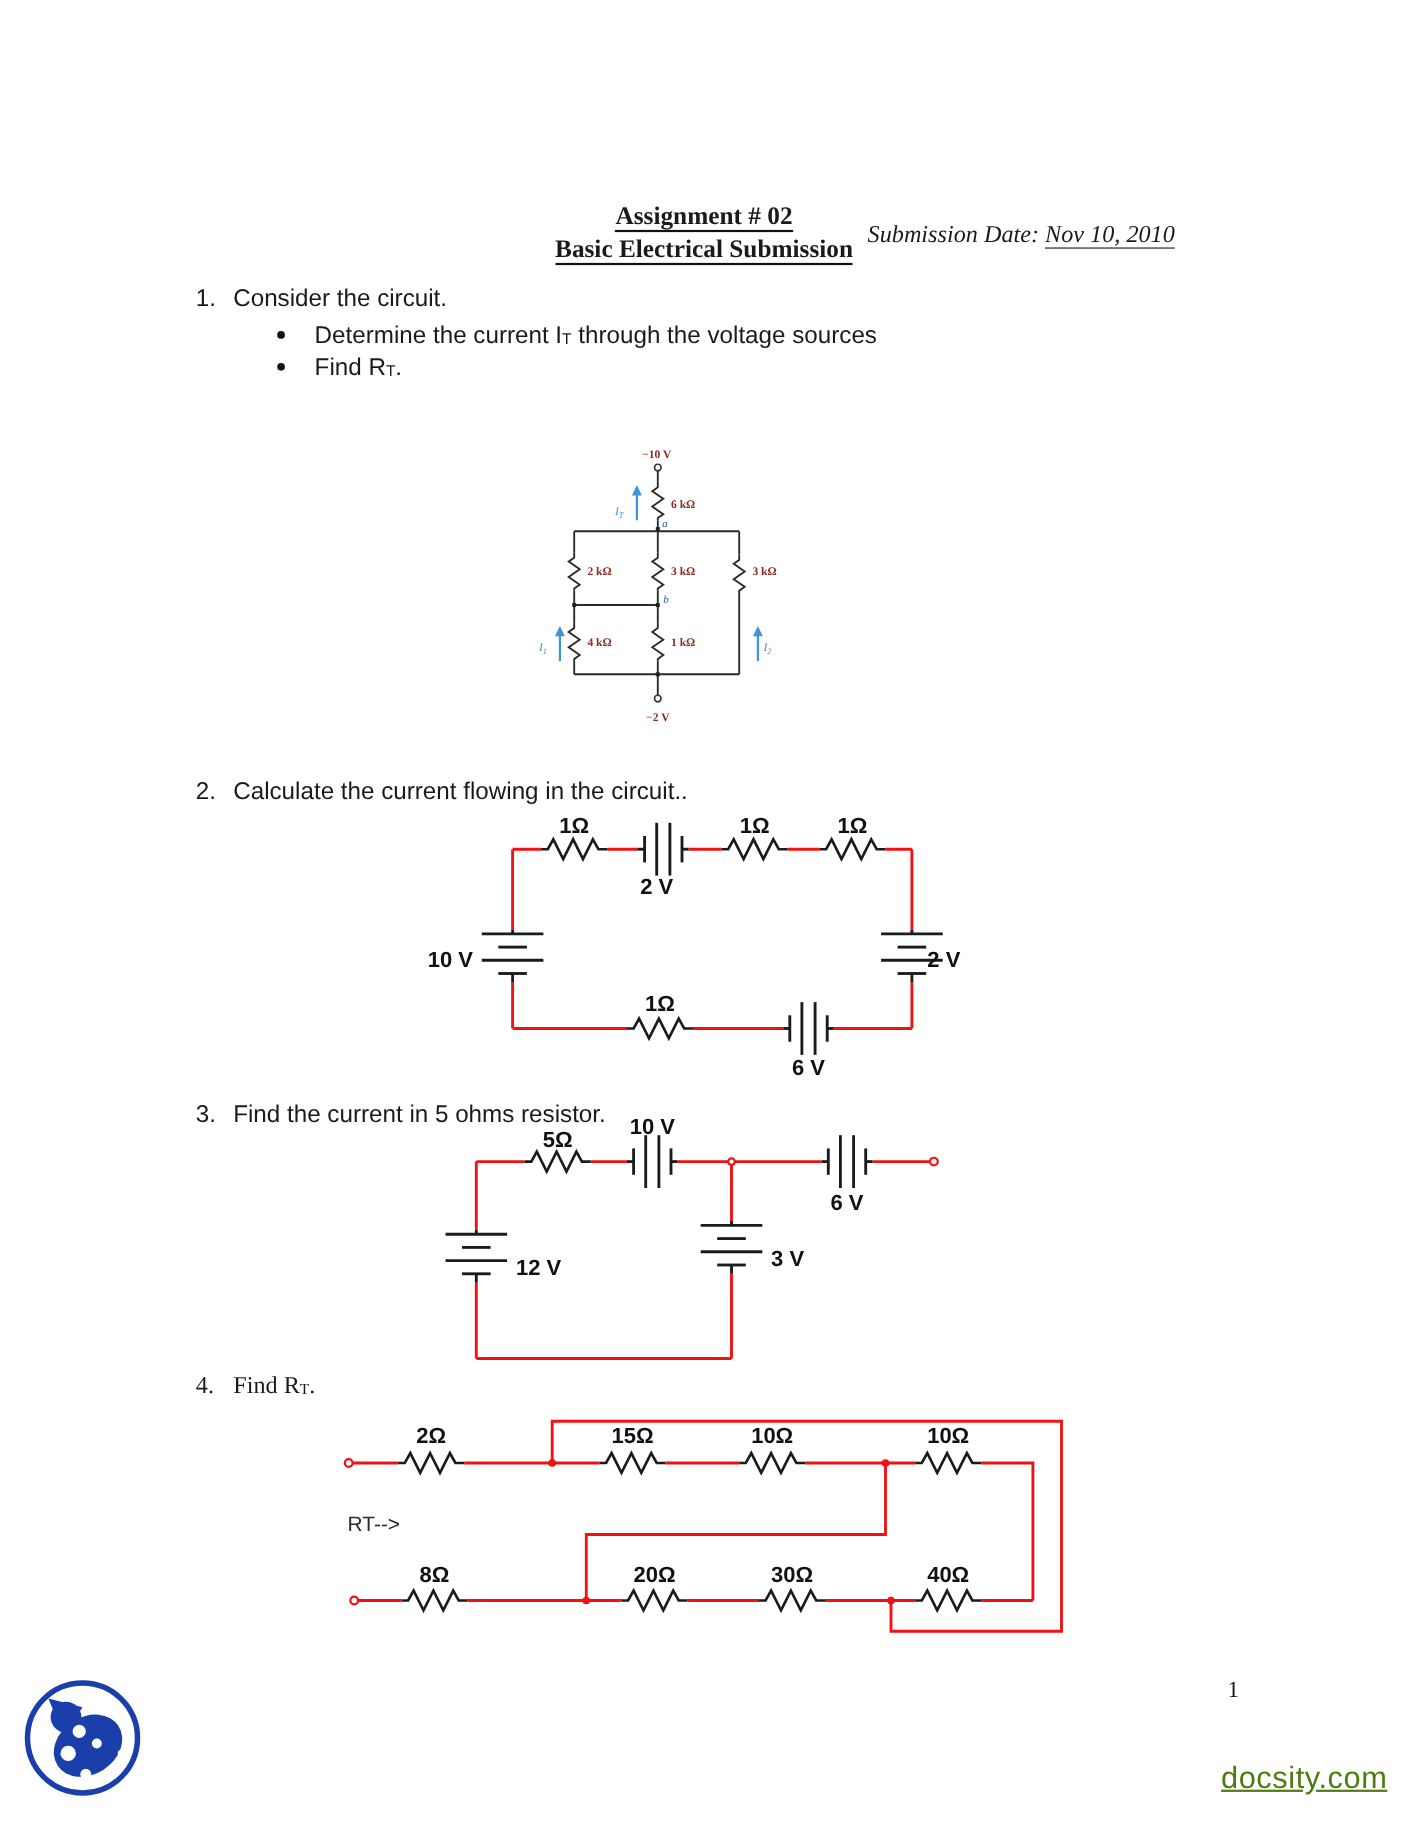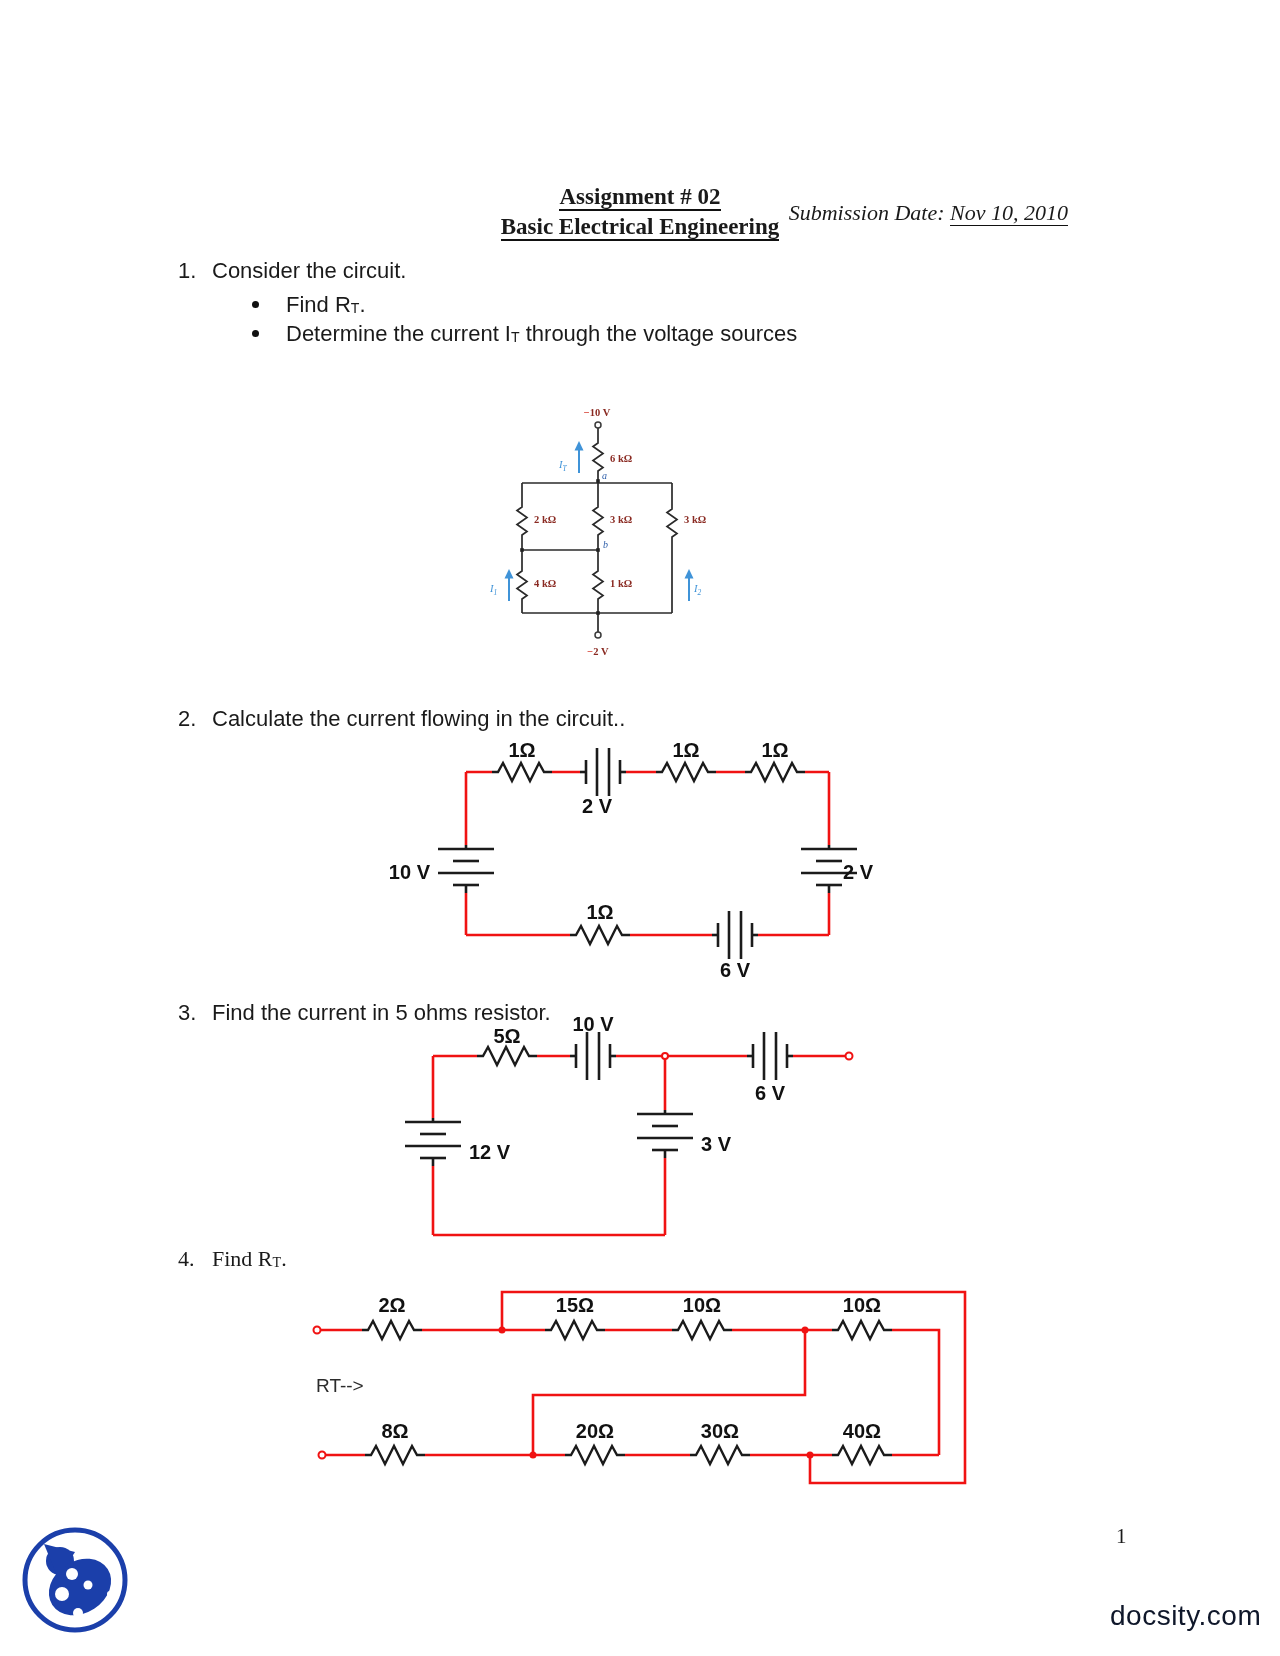--- a/index.html
+++ b/index.html
@@ -51,21 +51,21 @@
   .nd   { fill:#222; }
   .arr  { stroke:#3f93d8; stroke-width:2; fill:none; }
   .arrh { fill:#3f93d8; stroke:none; }
   .c1lab  { font-family:"Liberation Serif", serif; font-weight:bold; font-size:10.5px; fill:#8a2a22; }
   .c1node { font-family:"Liberation Serif", serif; font-style:italic; font-size:10px; fill:#2f5faa; }
   .c1cur  { font-family:"Liberation Serif", serif; font-style:italic; font-size:10.5px; fill:#3f93d8; }
   .mins { fill:#d43425; }
 
   
   .pagenum { left:1116px; top:1524px; font-family:"Liberation Serif", serif; font-size:21px; }
-  .brand { left:1110px; top:1600px; font-size:28px; color:#0f172a; letter-spacing:0.5px; }
+  .brand { left:1110px; top:1600px; font-size:28px; color:#4d7c0f; letter-spacing:0.5px;text-decoration:underline; }
 </style>
 </head>
 <body>
 
 <svg width="0" height="0" xmlns="http://www.w3.org/2000/svg">
   <defs>
     <path id="rh" d="m0 0 h6 l5 -9 l9 18 l9 -18 l9 18 l9 -18 l5 9 h8" fill="none"></path>
     <path id="rv" d="m0 0 v5 l-5 3.5 l10 7 l-10 7 l10 7 l-5 3.5 v2" fill="none"></path>
     <g id="bv">
       <line x1="-23" y1="0" x2="-17" y2="0"></line>
@@ -80,29 +80,29 @@
       <line x1="-28" y1="0" x2="28" y2="0"></line>
       <line x1="-13" y1="12" x2="13" y2="12"></line>
       <line x1="-28" y1="24" x2="28" y2="24"></line>
       <line x1="-13" y1="36" x2="13" y2="36"></line>
       <line x1="0" y1="36" x2="0" y2="44"></line>
     </g>
   </defs>
 </svg>
 
 <div class="abs title-line" style="top:140px"><span class="u">Assignment # 02</span></div>
-<div class="abs title-line" style="top:170px"><span class="u">Basic Electrical Engineering</span></div>
+<div class="abs title-line" style="top:170px"><span class="u">Basic Electrical Submission</span></div>
 <div class="abs submission" style="top:200px"><span>Submission Date: </span><span class="udate">Nov 10, 2010</span></div>
 
 <div class="abs q" style="top:258px">
   <span class="qnum">1.</span><span>Consider the circuit.</span>
 </div>
 <div class="abs bullets" style="top:290px">
+  <div class="brow"><span class="bdot"></span><span>Determine the current I</span><span class="ssub">T</span><span> through the voltage sources</span></div>
   <div class="brow"><span class="bdot"></span><span>Find R</span><span class="ssub">T</span><span>.</span></div>
-  <div class="brow"><span class="bdot"></span><span>Determine the current I</span><span class="ssub">T</span><span> through the voltage sources</span></div>
 </div>
 
 <svg style="left:470px; top:398px" width="260" height="270" viewBox="470 398 260 270" xmlns="http://www.w3.org/2000/svg">
   <g class="w1">
     <line x1="598" y1="428" x2="598" y2="438"></line>
     <line x1="598" y1="473" x2="598" y2="483"></line>
     <line x1="522" y1="483" x2="672" y2="483"></line>
     <line x1="522" y1="483" x2="522" y2="502"></line>
     <line x1="522" y1="537" x2="522" y2="550"></line>
     <line x1="598" y1="483" x2="598" y2="502"></line>

